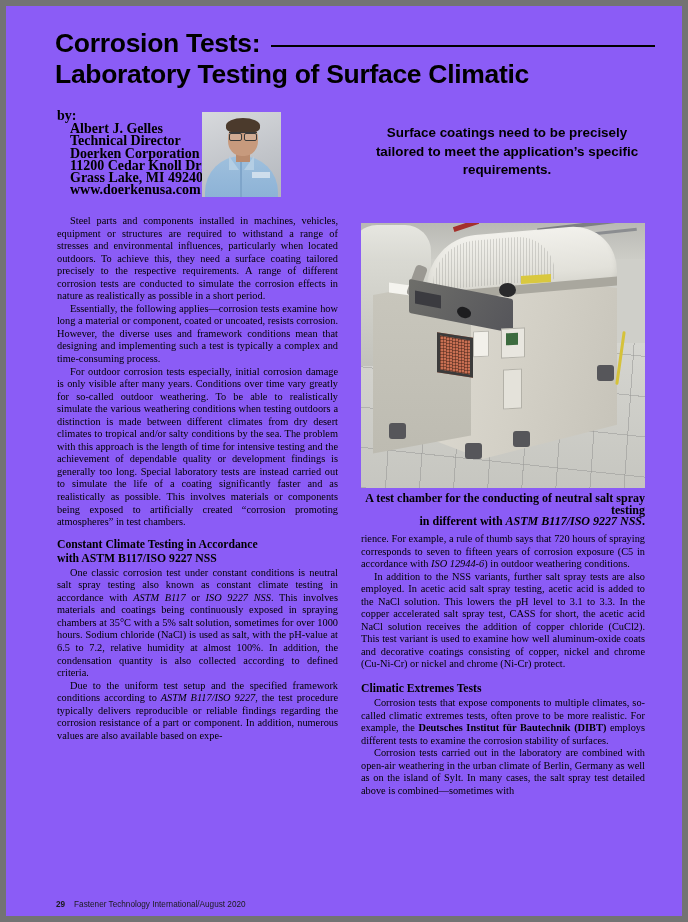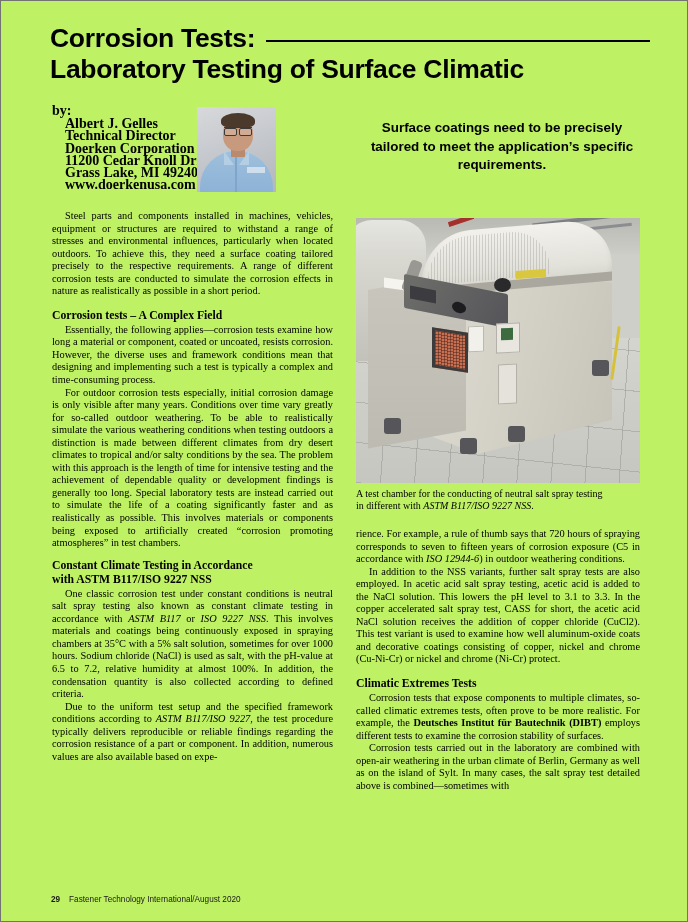--- a/index.html
+++ b/index.html
@@ -11,23 +11,23 @@
     width: 688px;
     height: 922px;
     font-family: "Liberation Serif", serif;
     color: #000000;
     overflow: hidden;
   }
   .page {
     position: relative;
     width: 688px;
     height: 922px;
-    background: #bef264;
+    background: #8b5cf6;
     box-sizing: border-box;
-    border: 1px solid #737373;
+    border: 6px solid #737373;
     overflow: hidden;
   }
 
   
   .title-block {
     position: absolute;
     left: 49px;
     top: 22px;
     width: 600px;
   }
@@ -351,24 +351,24 @@
     position: absolute; left: 28px; top: 62px;
     width: 36px; height: 10px; background: #f5f4ef; transform: skewY(8deg);
   }
 
   .caption {
     position: absolute;
     left: 355px;
     top: 487px;
     width: 284px;
     font-family: "Liberation Serif", serif;
-    font-weight: normal;
-    font-size: 10px;
+    font-weight: bold;
+    font-size: 12px;
     line-height: 11.6px;
-    text-align: left;
+    text-align: right;
   }
 
   
   .footer {
     position: absolute;
     left: 50px;
     top: 894px;
     font-family: "Liberation Sans", sans-serif;
     font-size: 8.2px;
     color: #1a1a1a;
@@ -452,21 +452,20 @@
   </div>
 
   <div class="caption">
     <span>A test chamber for the conducting of neutral salt spray testing</span><br>
     <span>in different with </span><em>ASTM B117/ISO 9227 NSS</em><span>.</span>
   </div>
 
   <div class="col-left">
     <p>Steel parts and components installed in machines, vehicles, equipment or structures are required to withstand a range of stresses and environmental influences, particularly when located outdoors. To achieve this, they need a surface coating tailored precisely to the respective requirements. A range of different corrosion tests are conducted to simulate the corrosion effects in nature as realistically as possible in a short period.</p>
 
-    <h2 class="sec first">Corrosion tests – A Complex Field</h2>
     <p>Essentially, the following applies—corrosion tests examine how long a material or component, coated or uncoated, resists corrosion. However, the diverse uses and framework conditions mean that designing and implementing such a test is typically a complex and time-consuming process.</p>
     <p>For outdoor corrosion tests especially, initial corrosion damage is only visible after many years. Conditions over time vary greatly for so-called outdoor weathering. To be able to realistically simulate the various weathering conditions when testing outdoors a distinction is made between different climates from dry desert climates to tropical and/or salty conditions by the sea. The problem with this approach is the length of time for intensive testing and the achievement of dependable quality or development findings is generally too long. Special laboratory tests are instead carried out to simulate the life of a coating significantly faster and as realistically as possible. This involves materials or components being exposed to artificially created “corrosion promoting atmospheres” in test chambers.</p>
 
     <h2 class="sec">
       <span>Constant Climate Testing in Accordance</span><br>
       <span>with ASTM B117/ISO 9227 NSS</span>
     </h2>
     <p><span>One classic corrosion test under constant conditions is neutral salt spray testing also known as constant climate testing in accordance with </span><em>ASTM B117</em><span> or </span><em>ISO 9227 NSS</em><span>. This involves materials and coatings being continuously exposed in spraying chambers at 35°C with a 5% salt solution, sometimes for over 1000 hours. Sodium chloride (NaCl) is used as salt, with the pH-value at 6.5 to 7.2, relative humidity at almost 100%. In addition, the condensation quantity is also collected according to defined criteria.</span></p>
     <p><span>Due to the uniform test setup and the specified framework conditions according to </span><em>ASTM B117/ISO 9227</em><span>, the test procedure typically delivers reproducible or reliable findings regarding the corrosion resistance of a part or component. In addition, numerous values are also available based on expe-</span></p>
   </div>

